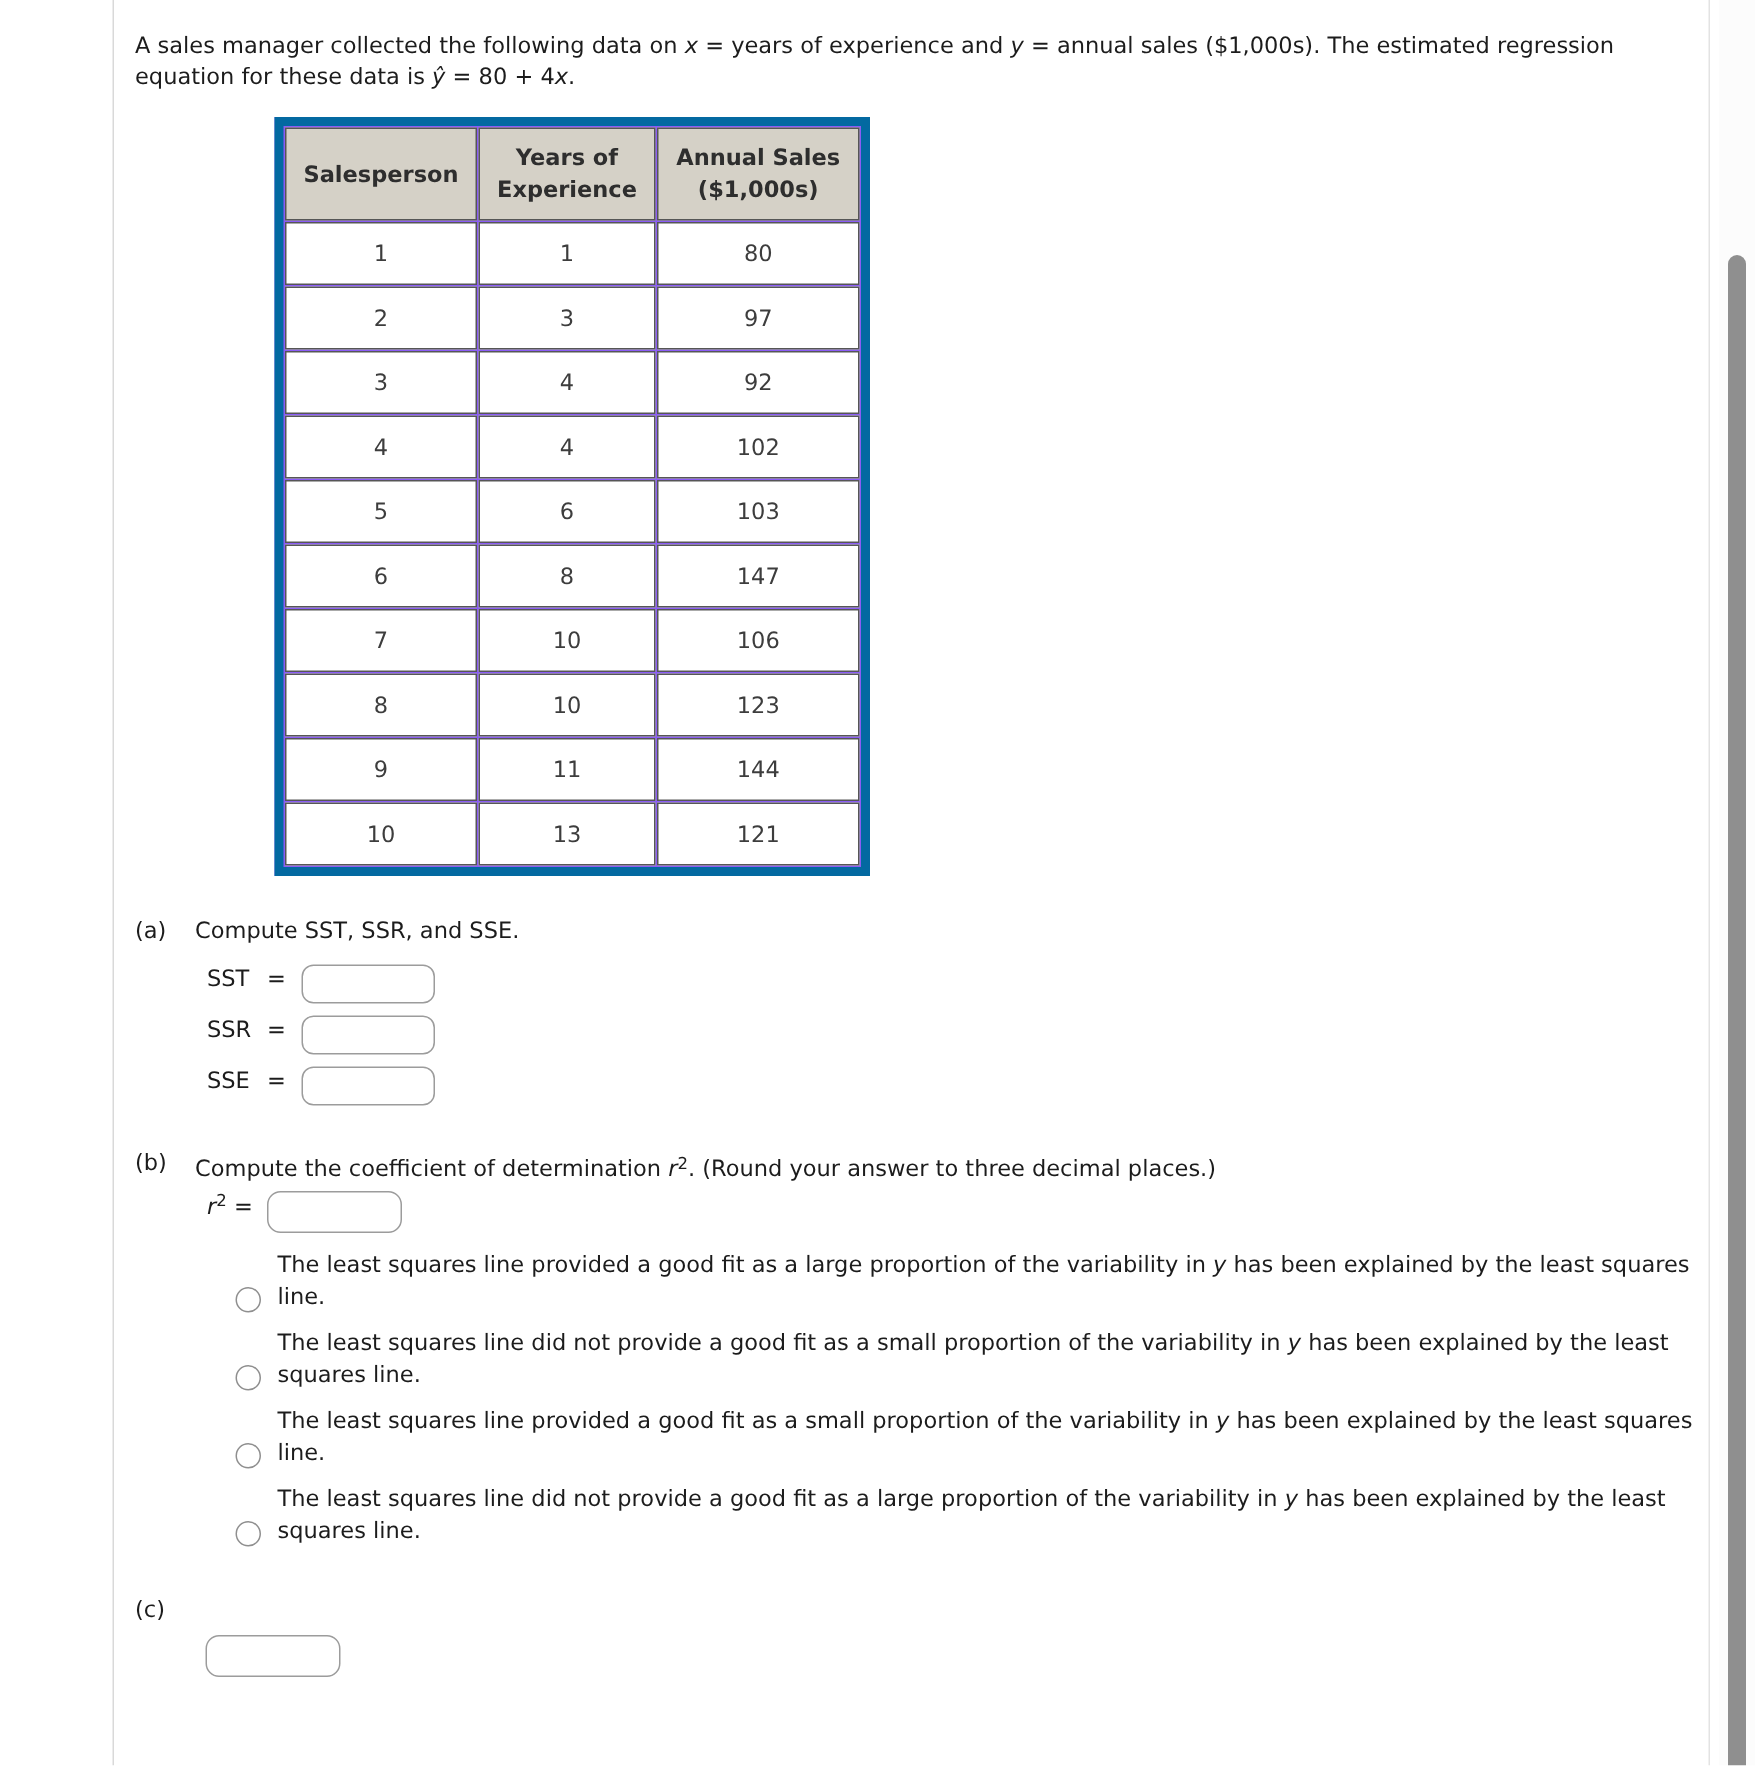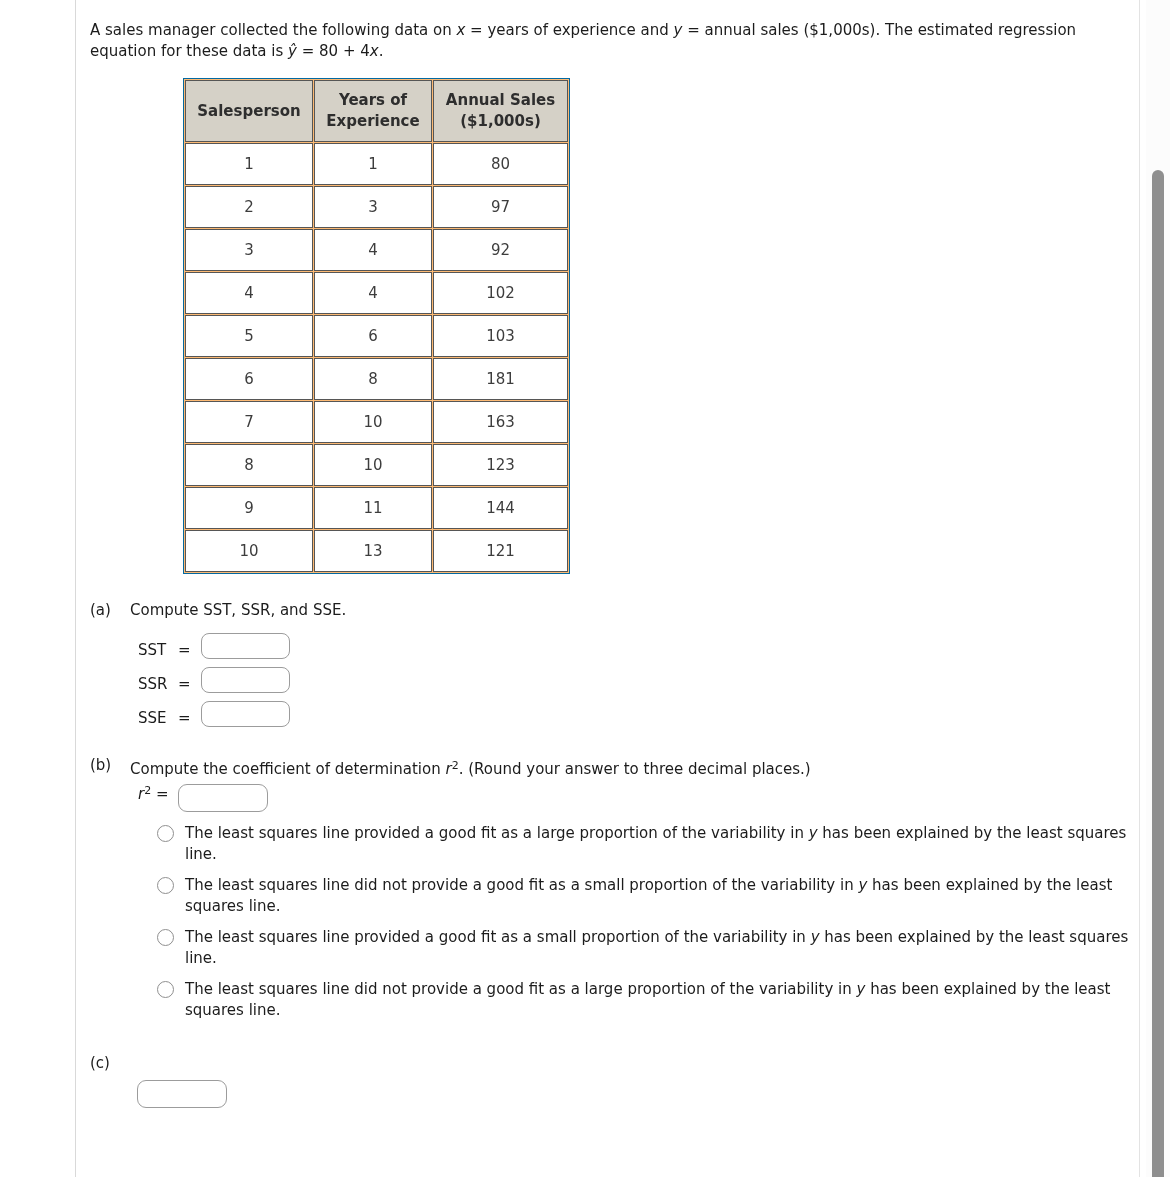--- a/index.html
+++ b/index.html
@@ -26,22 +26,22 @@
   }
   .it { font-style: italic; }
   .sup { font-size: 11px; vertical-align: 5px; }
   .intro { line-height: 21px; white-space: nowrap; }
 
   
   table.data-table {
     margin: 16px 0 0 93px;
     border-collapse: separate;
     border-spacing: 1px;
-    border: 1px solid #0369a1;
-    background: #fdba74;
+    border: 6px solid #0369a1;
+    background: #8b5cf6;
   }
   table.data-table th {
     background: #d5d1c7;
     border: 1px solid #565656;
     color: #2e2e2e;
     font-weight: bold;
     font-size: 15px;
     text-align: center;
     padding: 9px 10px;
     line-height: 21px;
@@ -56,40 +56,40 @@
   }
   .col-sales { width: 128px; }
   .col-years { width: 118px; }
   .col-annual { width: 135px; }
 
   
   .part-head { display: flex; line-height: 21px; }
   .part-label { width: 40px; flex: none; }
   #part-a { margin-top: 26px; }
   .fields { margin: 12px 0 0 48px; }
-  .field-row { display: flex; align-items: flex-end; margin-bottom: 8px; height: 26px; }
+  .field-row { display: flex; align-items: flex-start; margin-bottom: 8px; height: 26px; }
   .f-lab { width: 36px; flex: none; }
   .f-eq { margin: 0 10px 0 4px; }
   .ans-box {
     border: 1px solid #9c9c9c;
     border-radius: 8px;
     background: #ffffff;
     width: 89px; height: 26px;
     outline: none;
     font-family: inherit; font-size: 14px;
     padding: 0 8px;
     color: #1c1c1c;
   }
   #part-b { margin-top: 28px; }
   .r2-row { display: flex; align-items: flex-start; margin: 4px 0 0 48px; height: 29px; }
   .r2-lab { margin-right: 9px; }
   .ans-box.med { width: 90px; height: 28px; border-radius: 9px; }
   .comment-prompt { margin: 22px 0 0 48px; line-height: 21px; }
   .options { margin: 8px 0 0 67px; }
-  .option { display: flex; align-items: flex-start; margin-top: 10px; cursor: default; }
+  .option { display: flex; align-items: flex-end; margin-top: 10px; cursor: default; }
   .radio {
     width: 17px; height: 17px; flex: none;
     border: 1.5px solid #8f8f8f; border-radius: 50%;
     background: #ffffff;
     margin: 2px 11px 0 0;
   }
   .option-text { width: 955px; line-height: 21px; }
   #part-c { margin-top: 32px; }
   .c-box-row { margin: 6px 0 0 47px; }
 
@@ -146,26 +146,26 @@
             <td>102</td>
           </tr>
           <tr>
             <td>5</td>
             <td>6</td>
             <td>103</td>
           </tr>
           <tr>
             <td>6</td>
             <td>8</td>
-            <td>181</td>
+            <td>147</td>
           </tr>
           <tr>
             <td>7</td>
             <td>10</td>
-            <td>163</td>
+            <td>106</td>
           </tr>
           <tr>
             <td>8</td>
             <td>10</td>
             <td>123</td>
           </tr>
           <tr>
             <td>9</td>
             <td>11</td>
             <td>144</td>

